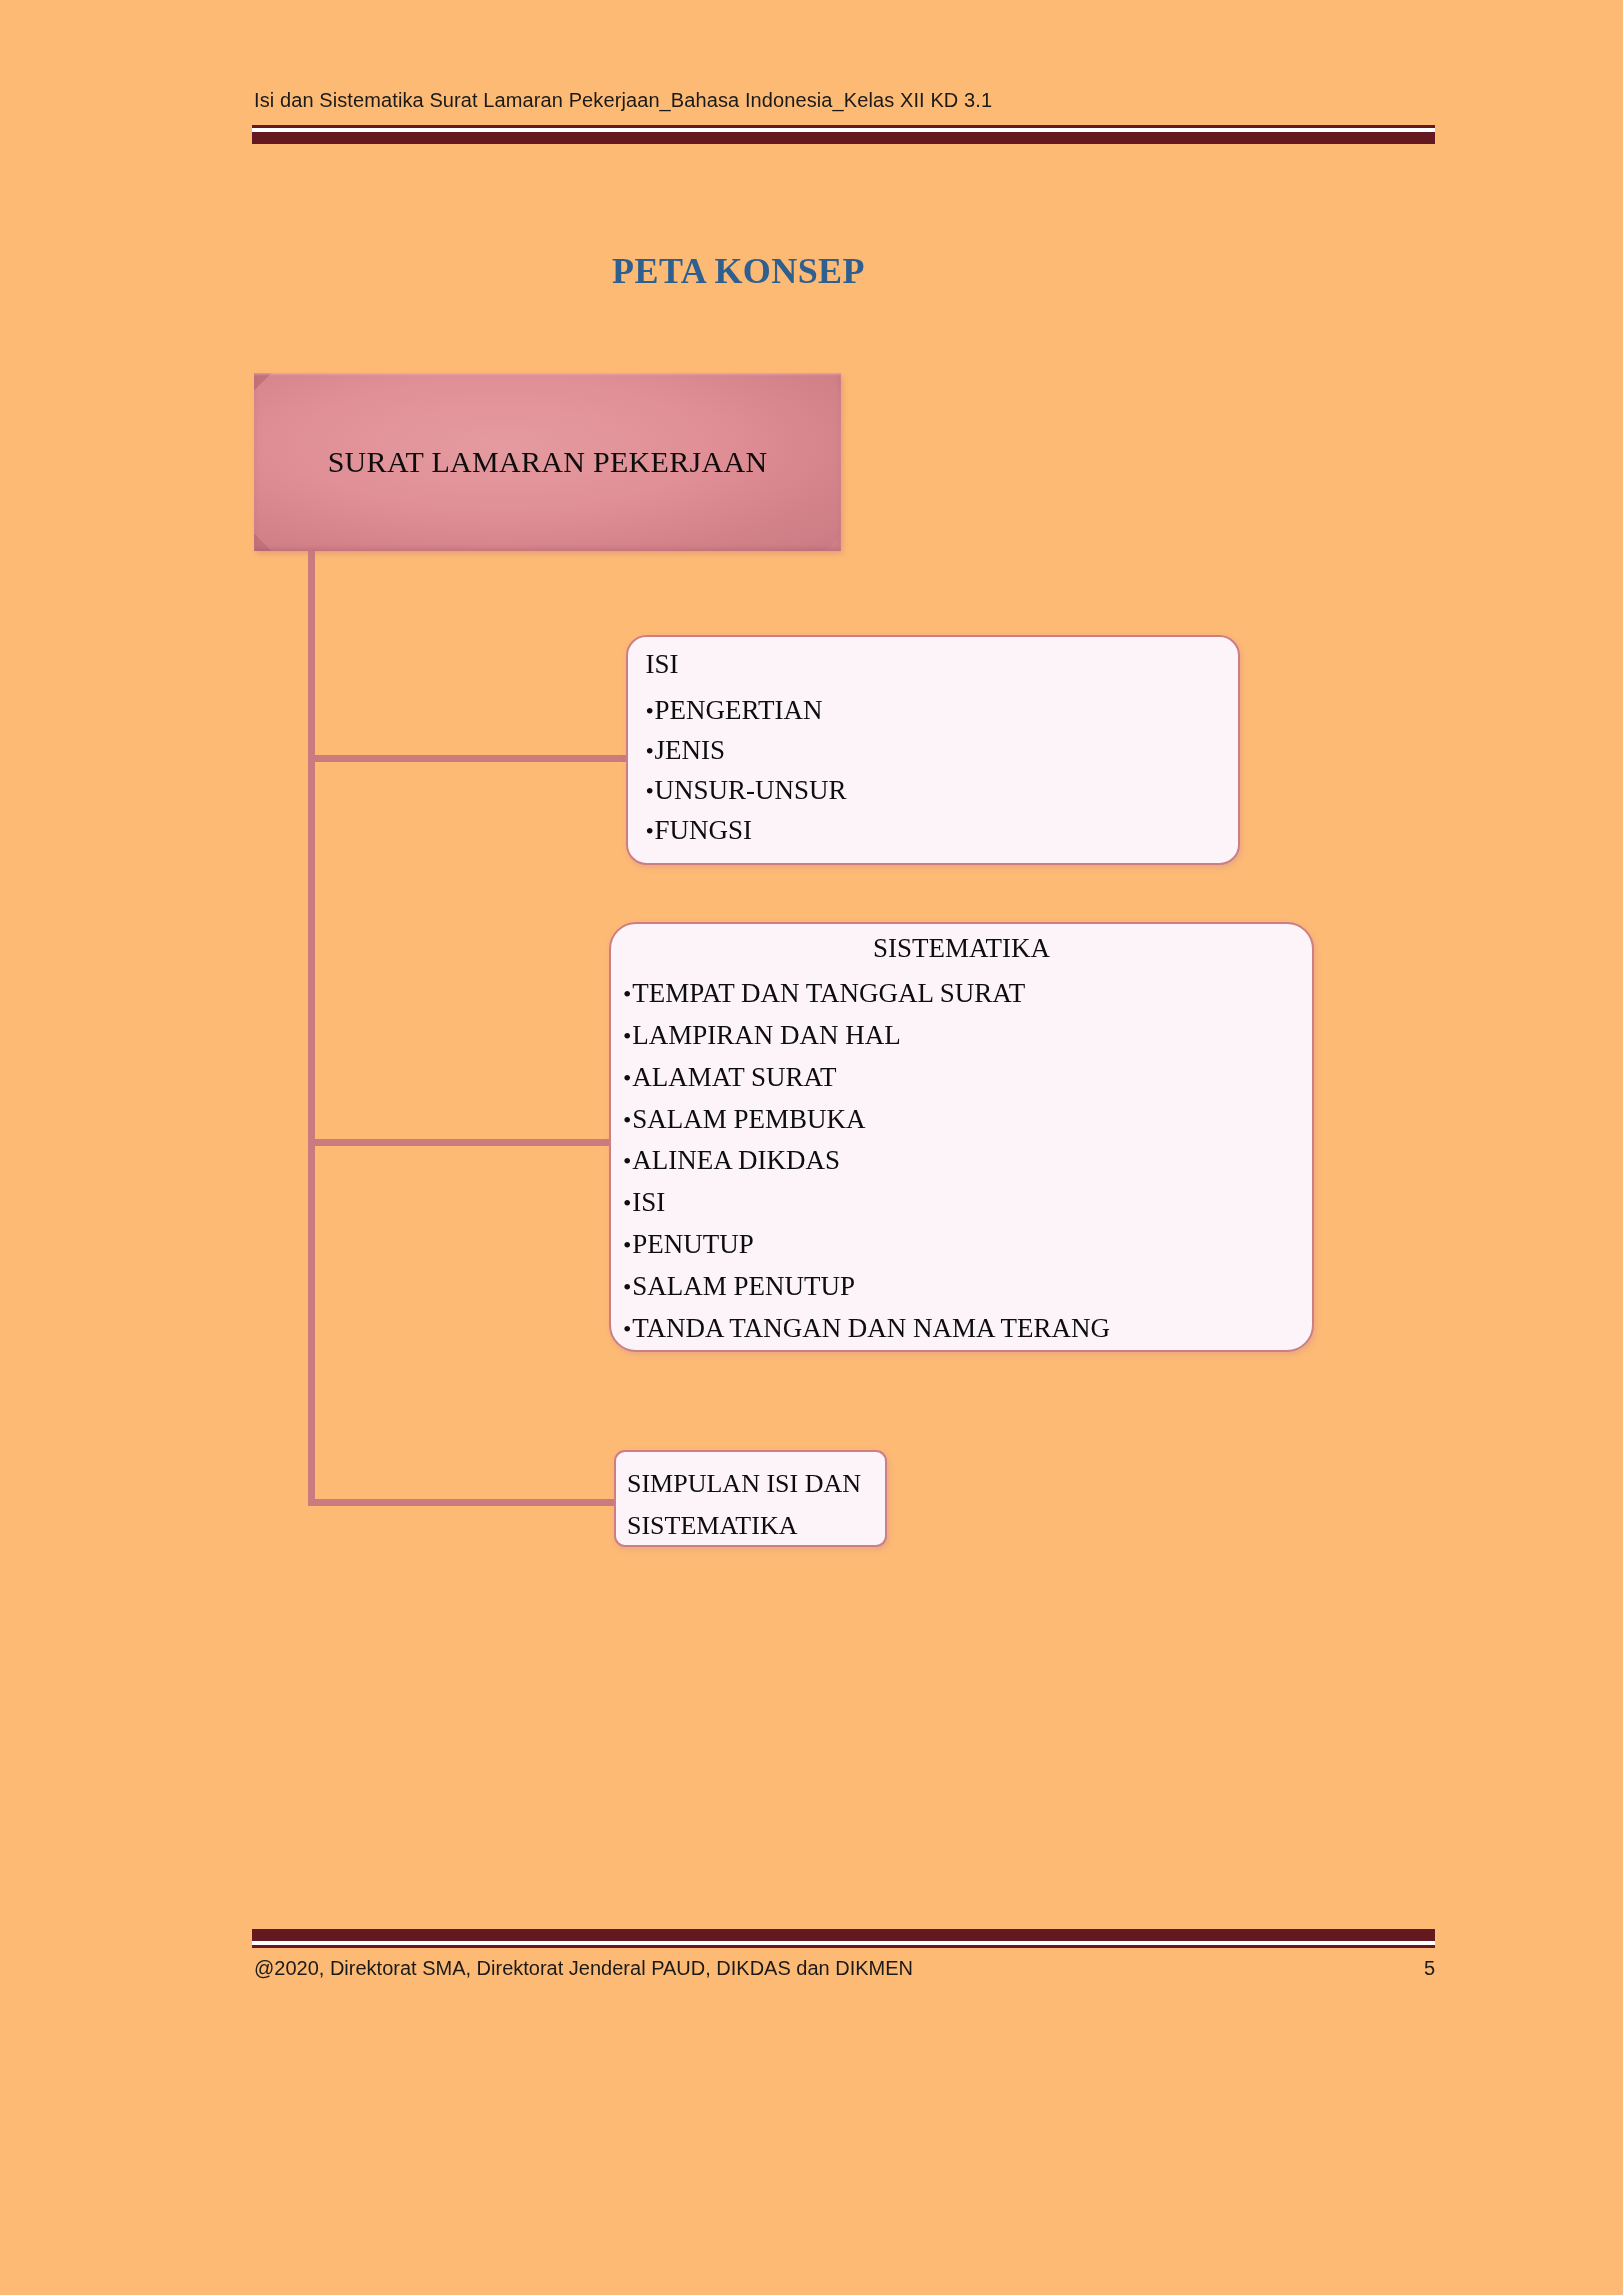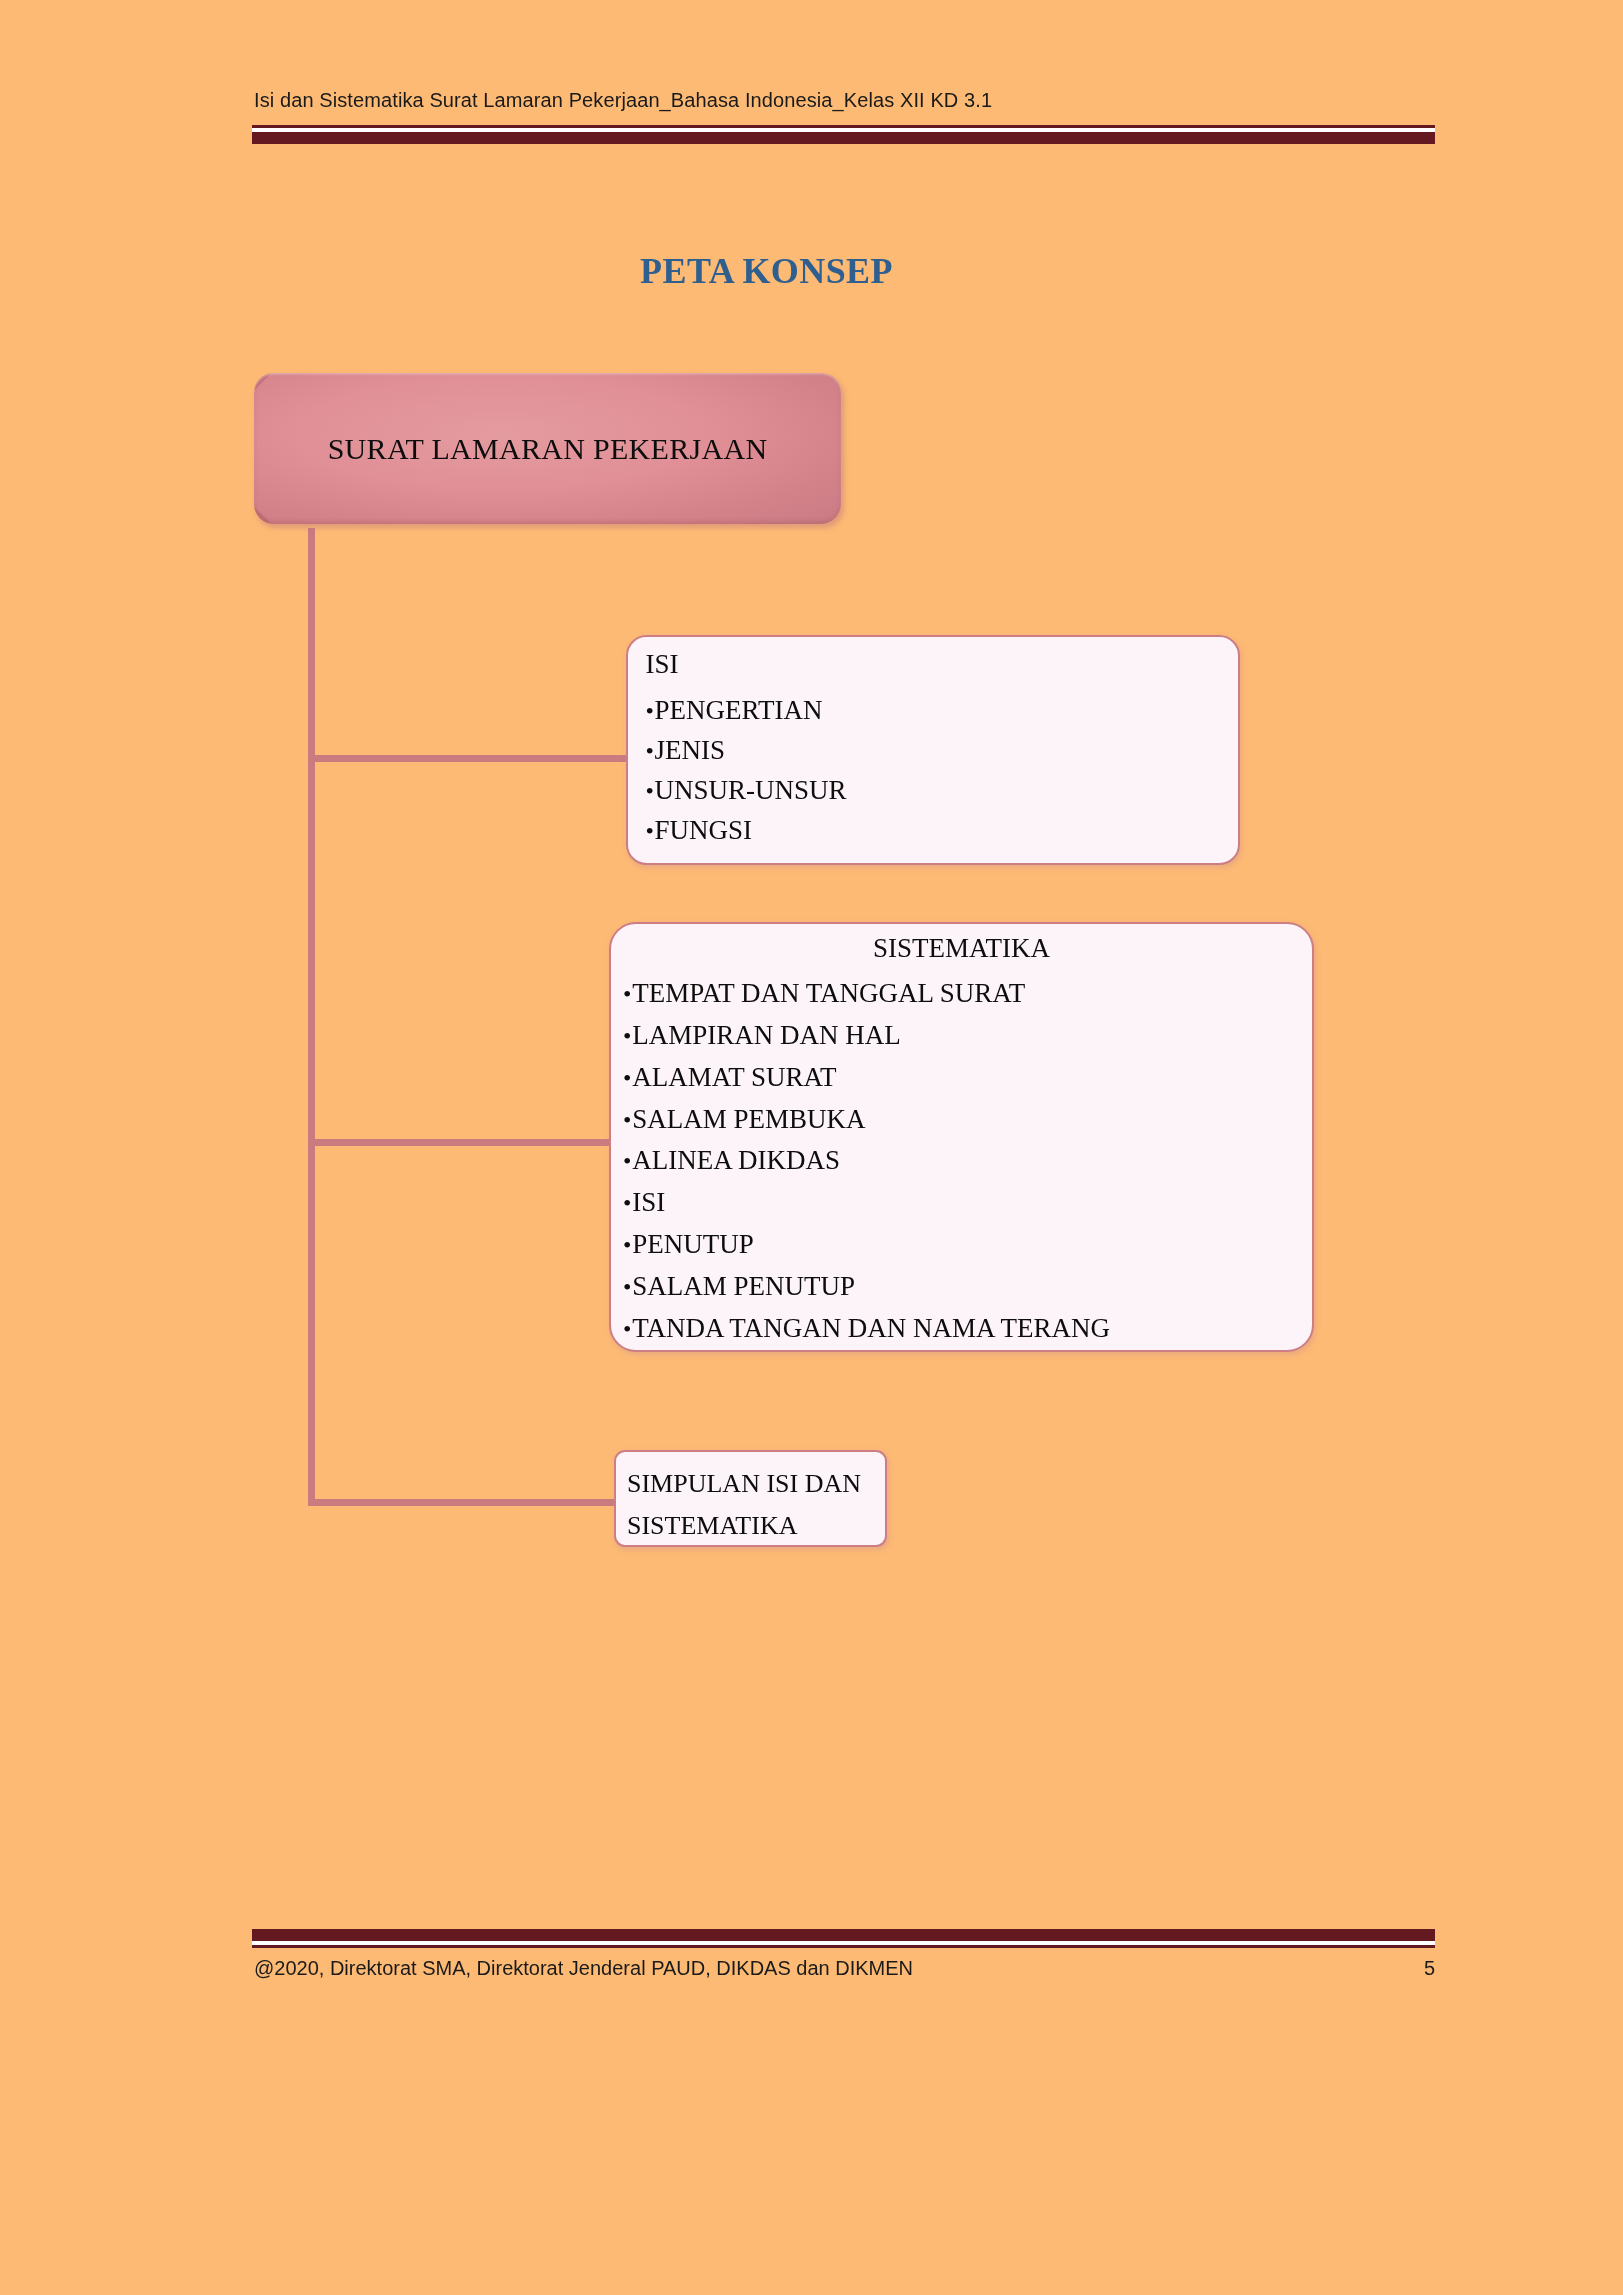--- a/index.html
+++ b/index.html
@@ -117,21 +117,20 @@
     position: absolute;
     left: 0;
     top: 250px;
     width: 1477px;
     text-align: center;
     font-family: "Liberation Serif", serif;
     font-weight: bold;
     font-size: 36px;
     color: #2e5f8f;
     letter-spacing: 0.4px;
-    margin-left: 28px;
   }
 
   
   .conn {
     position: absolute;
     background: #ca7b80;
   }
   .conn-trunk {
     left: 308px;
     top: 528px;
@@ -144,22 +143,22 @@
   .conn-b1 { left: 308px; top: 755px;  width: 326px; }
   .conn-b2 { left: 308px; top: 1139px; width: 304px; }
   .conn-b3 { left: 308px; top: 1499px; width: 317px; }
 
   
   .top-box {
     position: absolute;
     left: 254px;
     top: 373px;
     width: 587px;
-    height: 151px;
-    border-radius: 20px;
+    height: 178px;
+    border-radius: 0;
     background:
       linear-gradient(135deg, #c3717b 0 12.7px, rgba(195,113,123,0) 12.7px),
       linear-gradient(-135deg, #cf7f87 0 11px, rgba(207,127,135,0) 11px),
       linear-gradient(45deg, #c3717b 0 12.7px, rgba(195,113,123,0) 12.7px),
       linear-gradient(-45deg, #cf7f87 0 11px, rgba(207,127,135,0) 11px),
       radial-gradient(ellipse at 42% 40%, #e49ba0 0%, #e09096 42%, #d4828a 75%, #c87b83 100%);
     box-shadow:
       inset 0 1.6px 1.6px rgba(255,255,255,0.30),
       inset 0 -2.4px 4px rgba(140,60,70,0.22),
       2.4px 3.2px 5.5px rgba(190,120,126,0.45);

